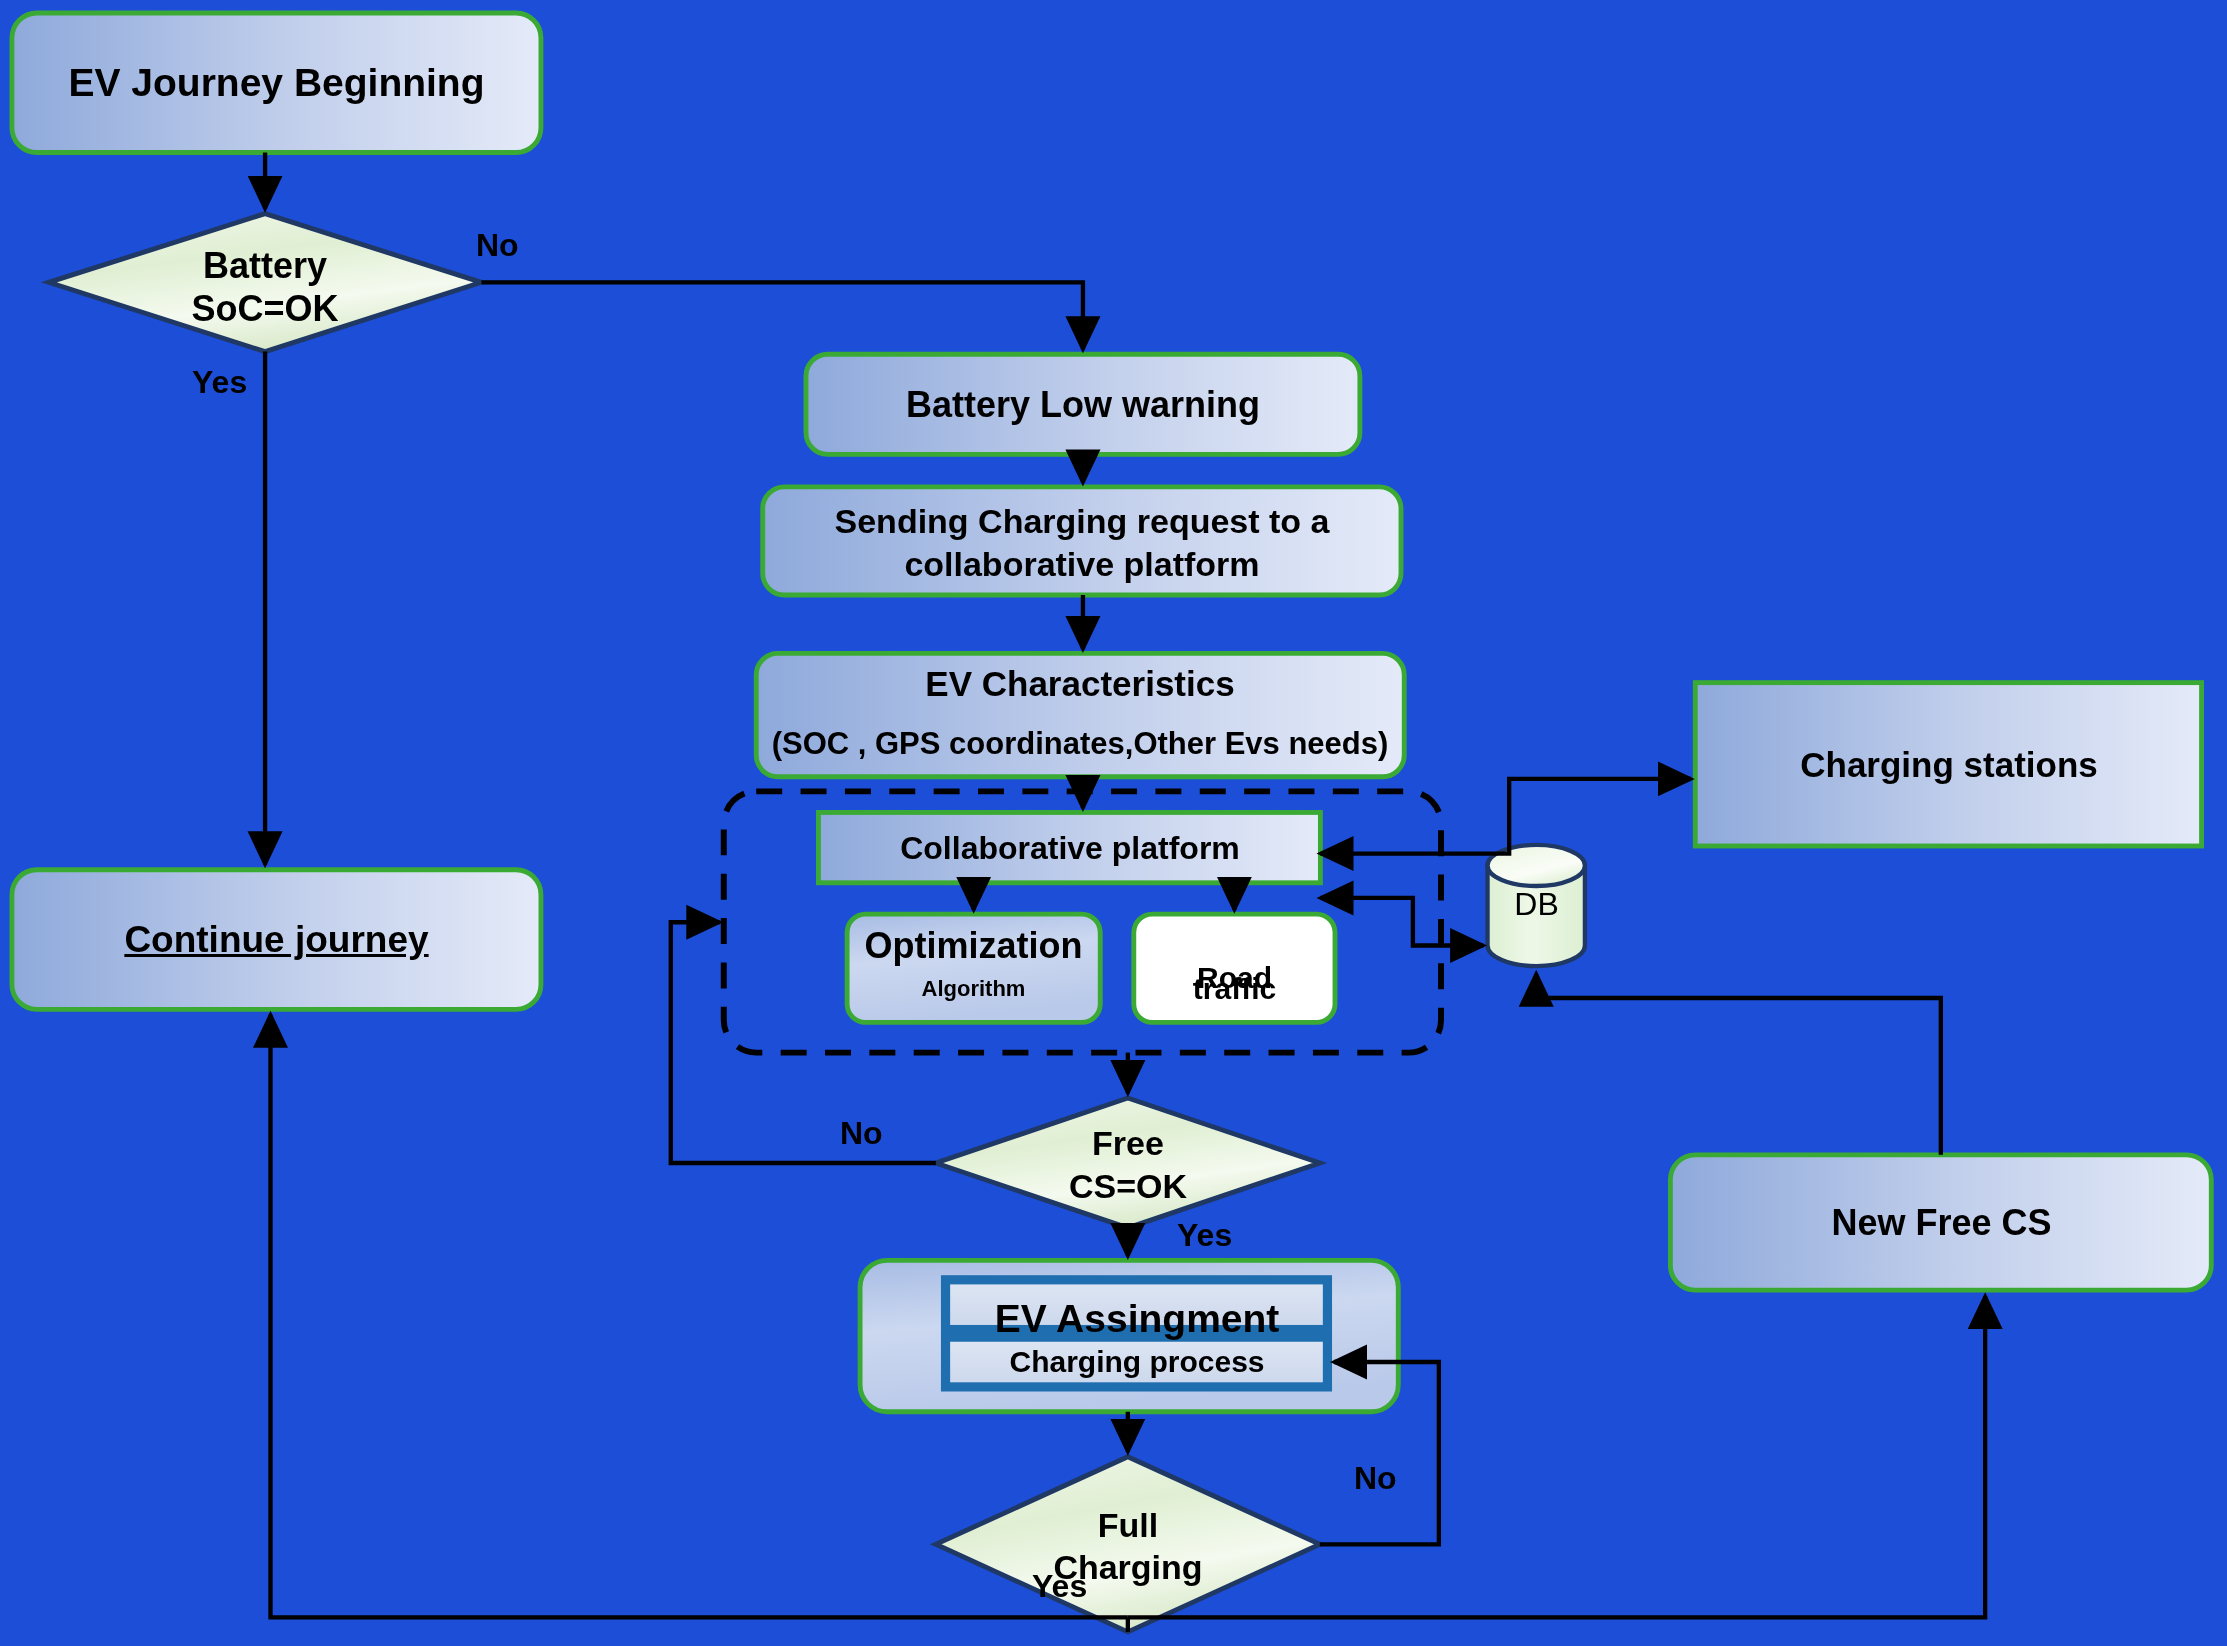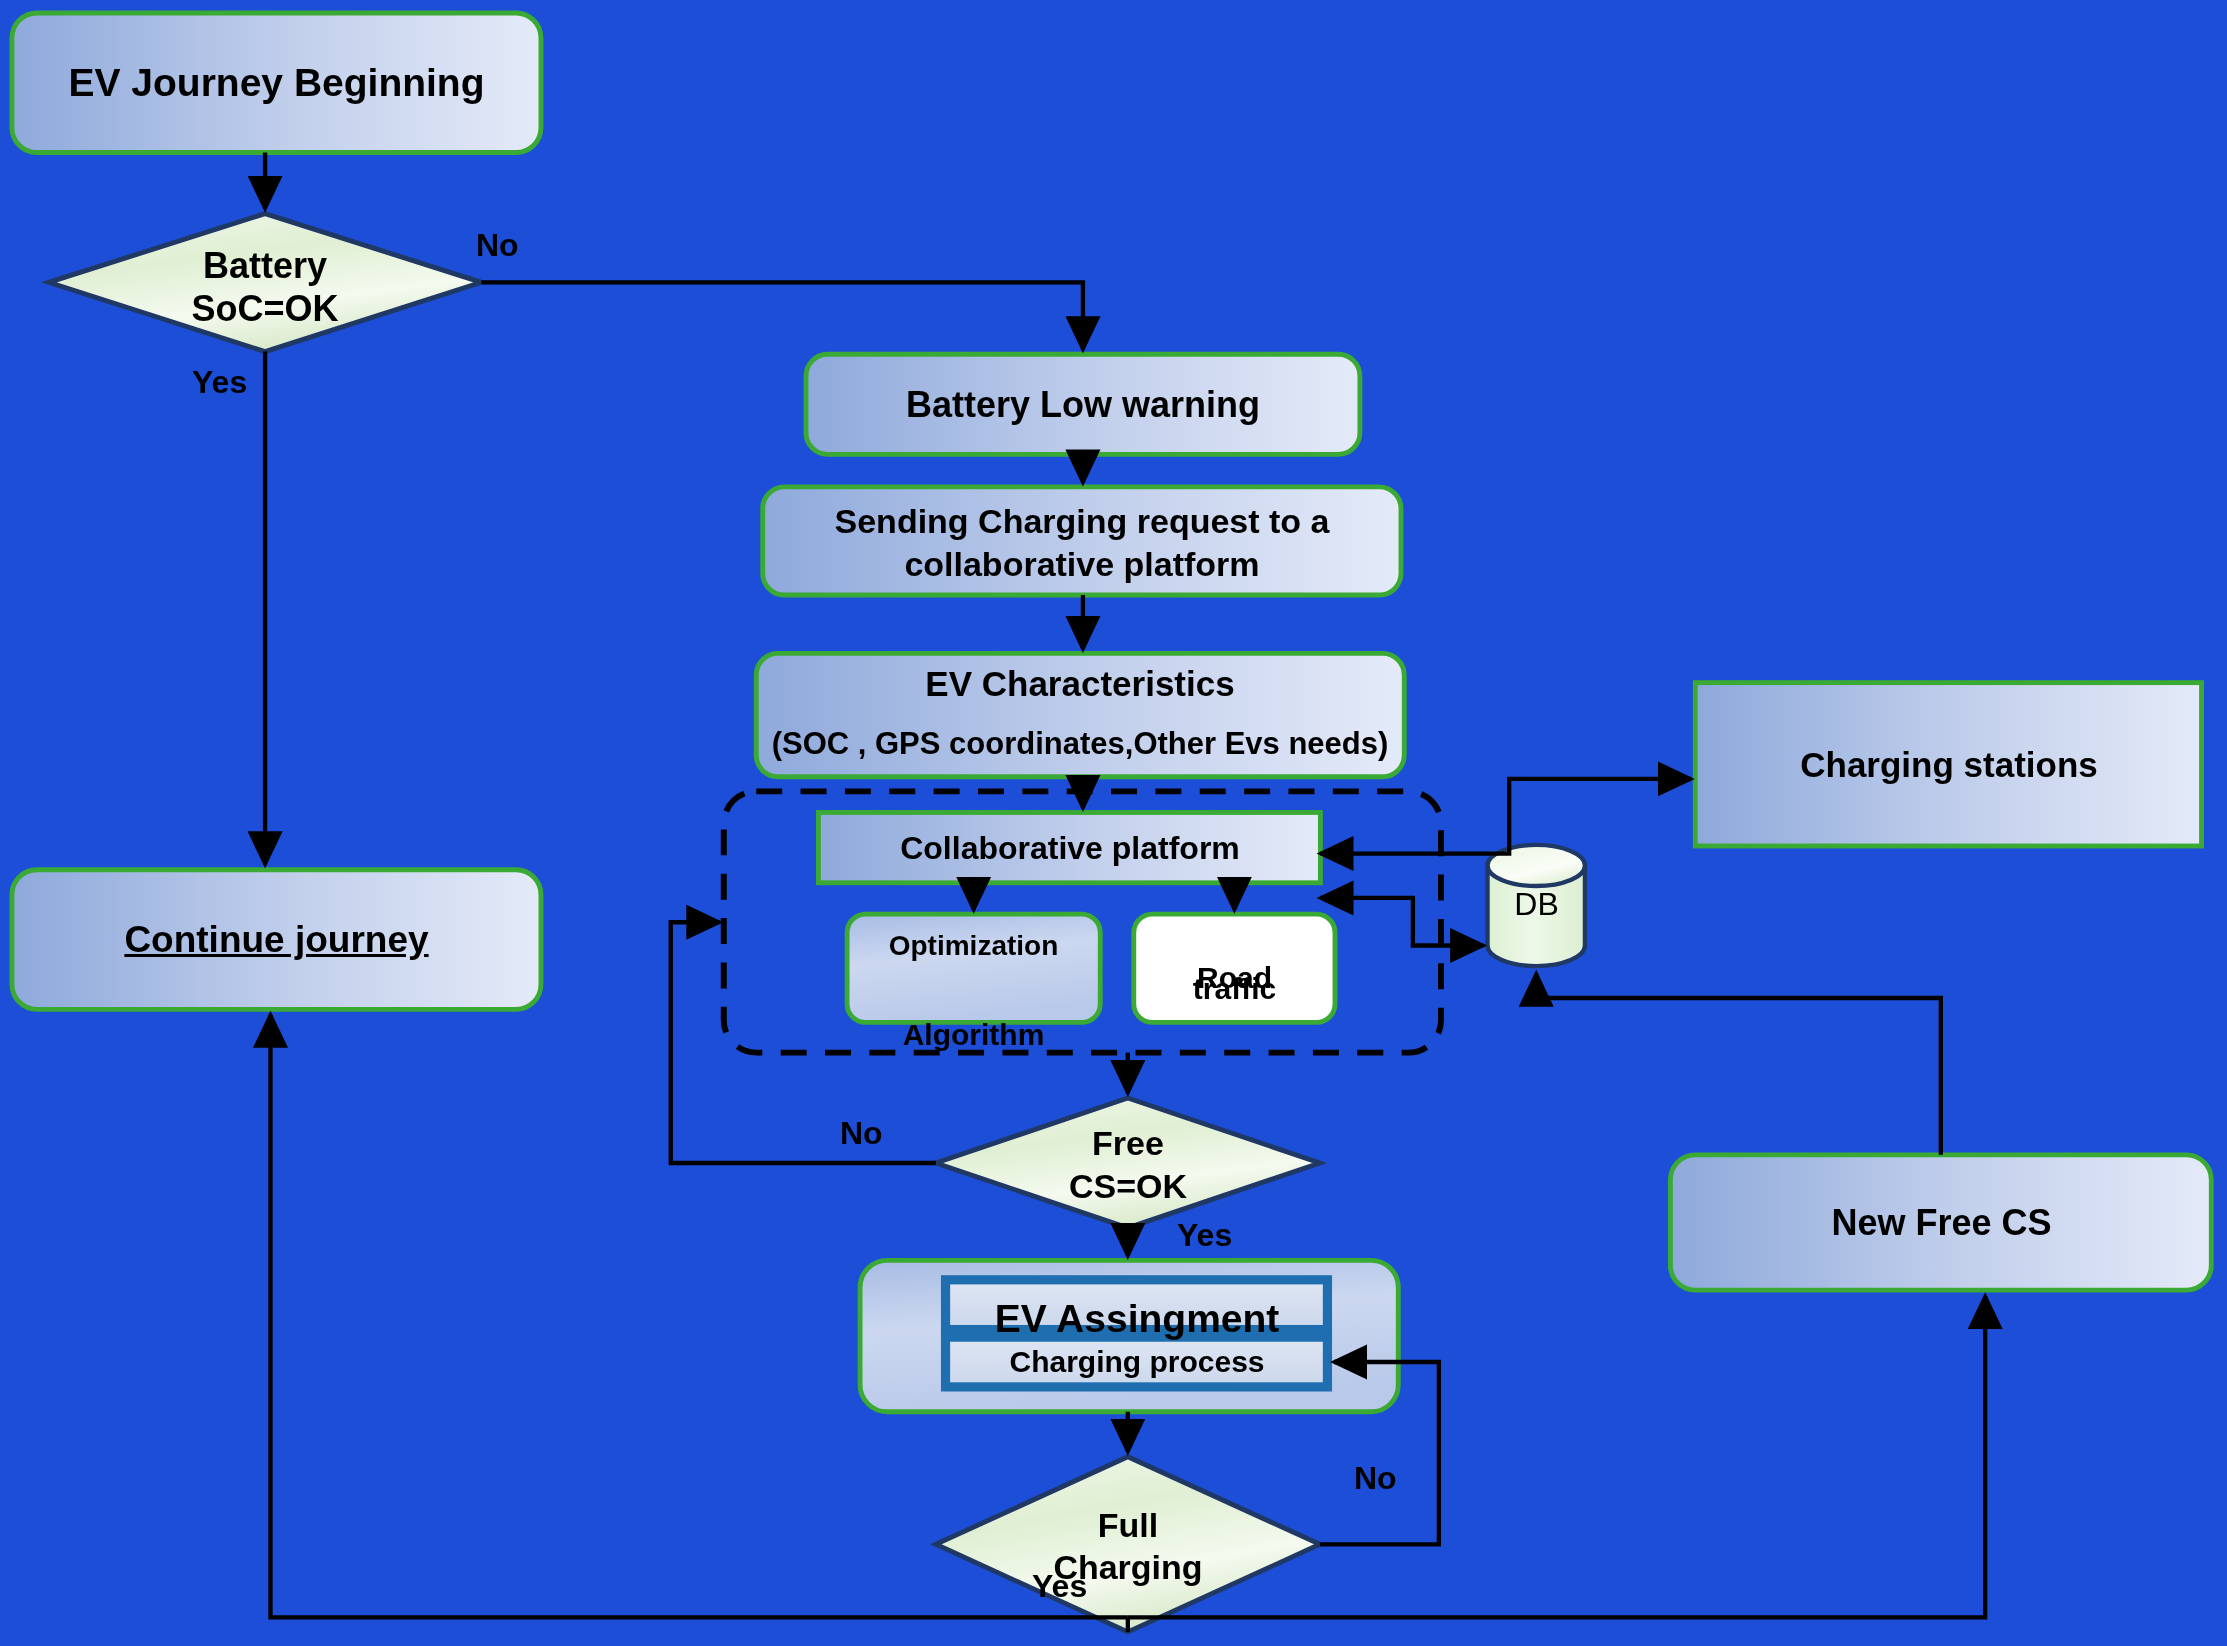--- a/index.html
+++ b/index.html
@@ -183,22 +183,22 @@
   <div class="nodeLabel" style="left:763px;top:502px;width:638px;height:39px;font-size:34px;">Sending Charging request to a</div>
 
   <div class="nodeLabel" style="left:806px;top:354px;width:554px;height:100px;font-size:36px;">Battery Low warning</div>
   <div class="nodeLabel" style="left:763px;top:545px;width:638px;height:39px;font-size:34px;">collaborative platform</div>
 
   <div class="nodeLabel" style="left:756px;top:664px;width:648px;height:39px;font-size:35px;">EV Characteristics</div>
   <div class="nodeLabel" style="left:756px;top:725px;width:648px;height:39px;font-size:31px;">(SOC , GPS coordinates,Other Evs needs)</div>
 
   <div class="nodeLabel" style="left:819px;top:813px;width:502px;height:70px;font-size:32px;">Collaborative platform</div>
 
-  <div class="nodeLabel" style="left:847px;top:928px;width:253px;height:35px;font-size:28px;">Optimization</div>
-  <div class="nodeLabel" style="left:847px;top:1017px;width:253px;height:35px;font-size:30px;">Algorithm</div>
+  <div class="nodeLabel" style="left:847px;top:928px;width:253px;height:35px;font-size:36px;">Optimization</div>
+  <div class="nodeLabel" style="left:847px;top:971px;width:253px;height:35px;font-size:22px;">Algorithm</div>
 
   <div class="nodeLabel" style="left:1134px;top:928px;width:201px;height:35px;font-size:30px;margin-top:32px;">Road</div>
   <div class="nodeLabel" style="left:1134px;top:971px;width:201px;height:35px;font-size:30px;text-align:center;">traffic</div>
 
   <div class="nodeLabel" style="left:1488px;top:879px;width:97px;height:49px;font-size:32px;font-weight:normal;">DB</div>
 
   <div class="nodeLabel" style="left:1696px;top:683px;width:506px;height:163px;font-size:35px;">Charging stations</div>
 
   <div class="nodeLabel" style="left:1020px;top:1125px;width:216px;height:36px;font-size:34px;">Free</div>
   <div class="nodeLabel" style="left:1020px;top:1168px;width:216px;height:36px;font-size:34px;">CS=OK</div>

